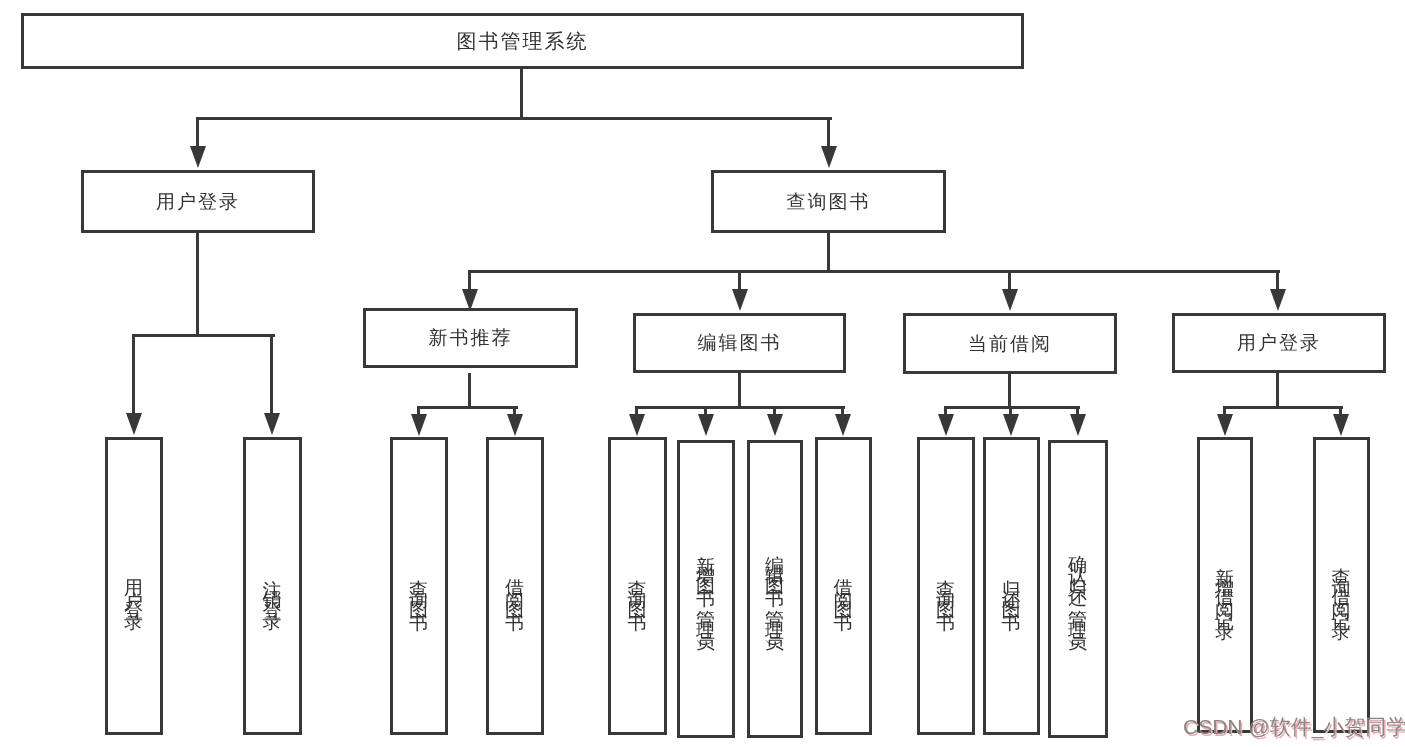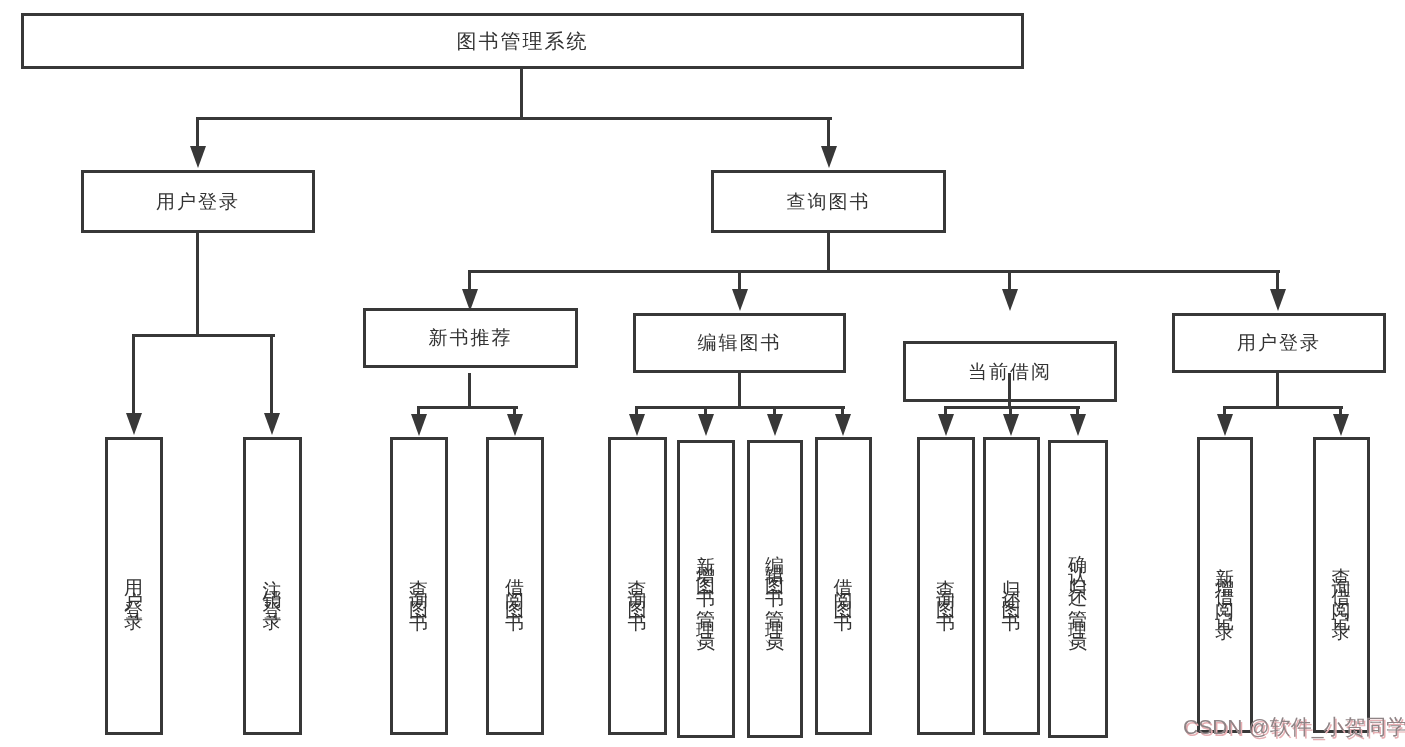--- a/index.html
+++ b/index.html
@@ -52,21 +52,21 @@
 
 <div id="canvas">
 
   <div class="node hbox root-box" style="left:21px; top:13px; width:1003px; height:56px;">图书管理系统</div>
 
   <div class="node hbox" style="left:81px; top:170px; width:234px; height:63px;">用户登录</div>
   <div class="node hbox" style="left:711px; top:170px; width:235px; height:63px;">查询图书</div>
 
   <div class="node hbox" style="left:363px; top:308px; width:215px; height:60px;">新书推荐</div>
   <div class="node hbox" style="left:633px; top:313px; width:213px; height:60px;">编辑图书</div>
-  <div class="node hbox" style="left:903px; top:313px; width:214px; height:61px;margin-top:28px;">当前借阅</div>
+  <div class="node hbox" style="left:903px; top:313px; width:214px; height:61px;">当前借阅</div>
   <div class="node hbox" style="left:1172px; top:313px; width:214px; height:60px;">用户登录</div>
 
   <div class="node vbox" style="left:105px; top:437px; width:58px; height:298px;">用户登录</div>
   <div class="node vbox" style="left:243px; top:437px; width:59px; height:298px;">注销登录</div>
 
   <div class="node vbox" style="left:390px; top:437px; width:58px; height:298px;">查询图书</div>
   <div class="node vbox" style="left:486px; top:437px; width:58px; height:298px;">借阅图书</div>
 
   <div class="node vbox" style="left:608px; top:437px; width:59px; height:298px;">查询图书</div>
   <div class="node vbox" style="left:677px; top:440px; width:58px; height:298px;">新增图书（管理员）</div>

